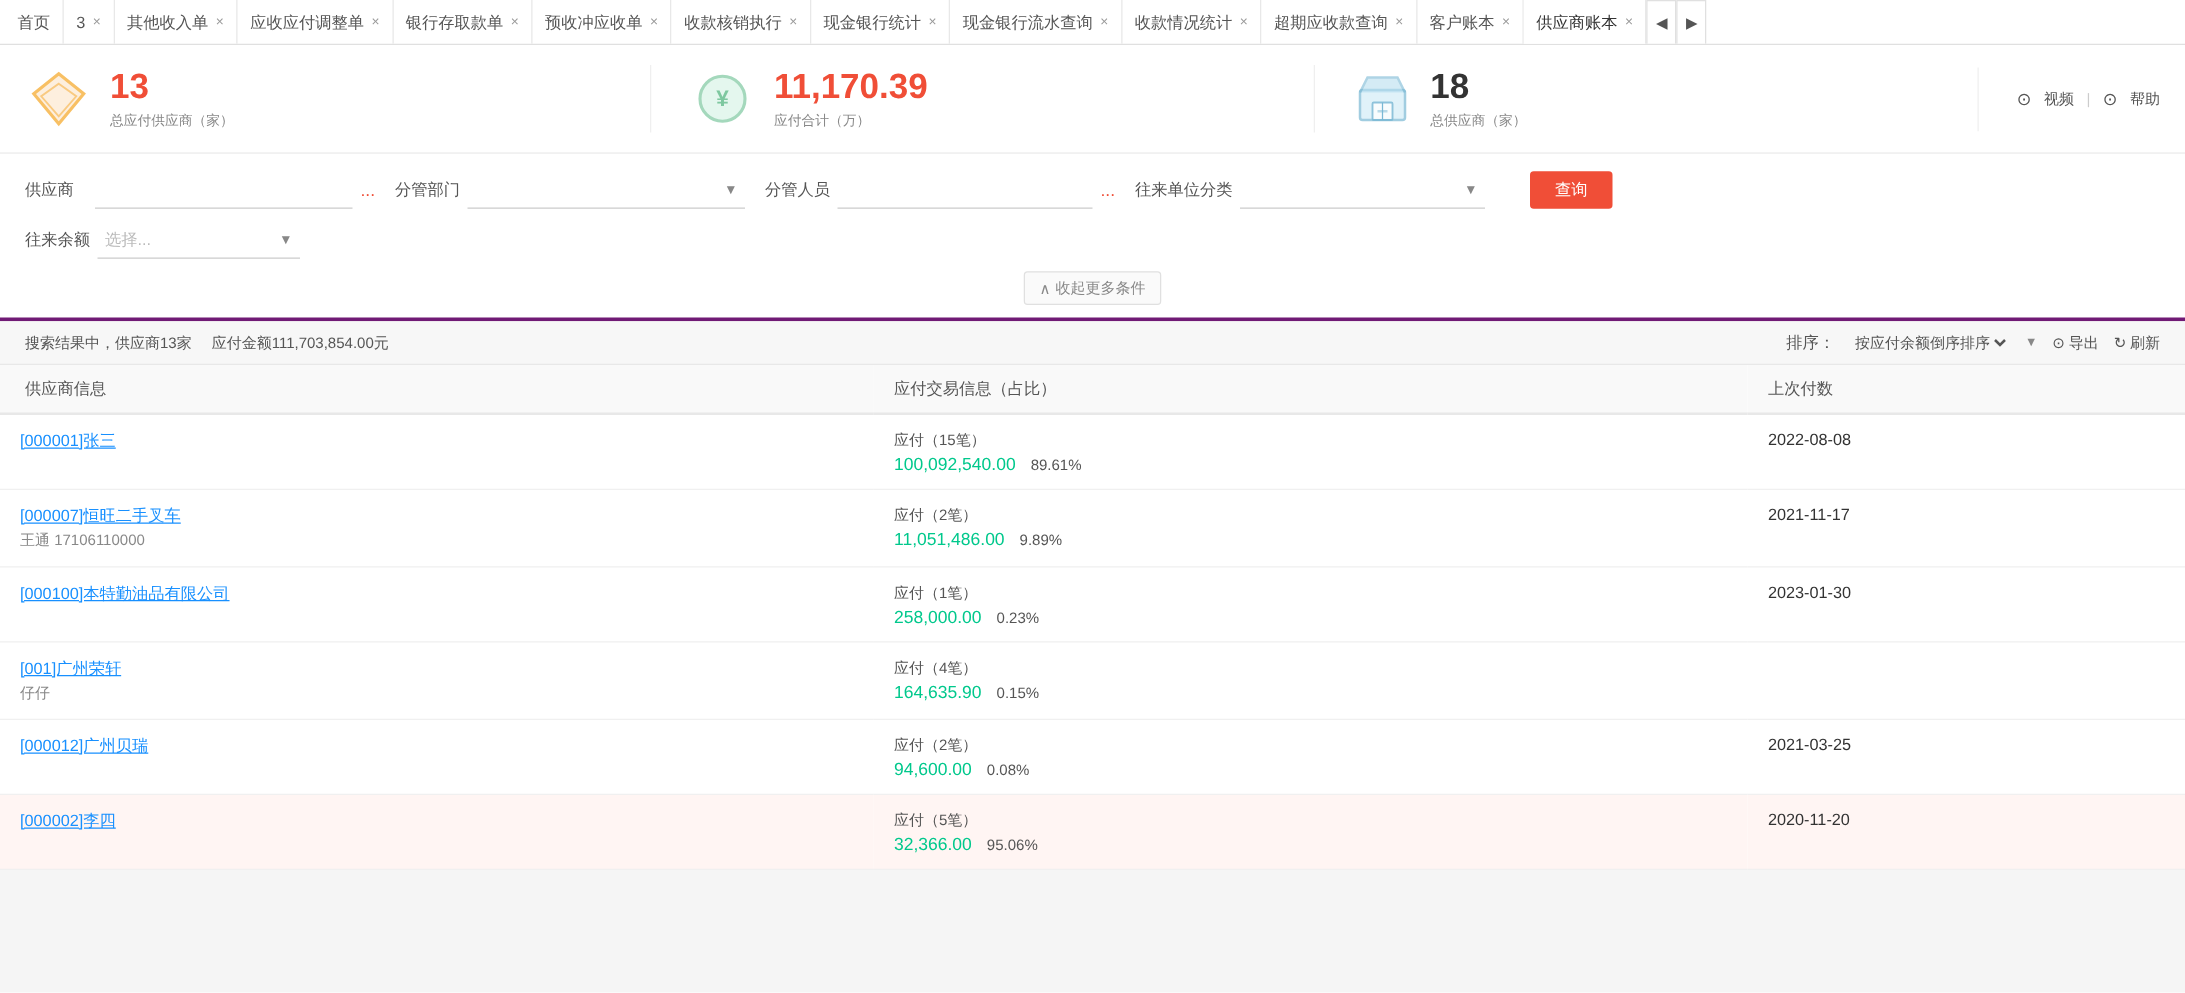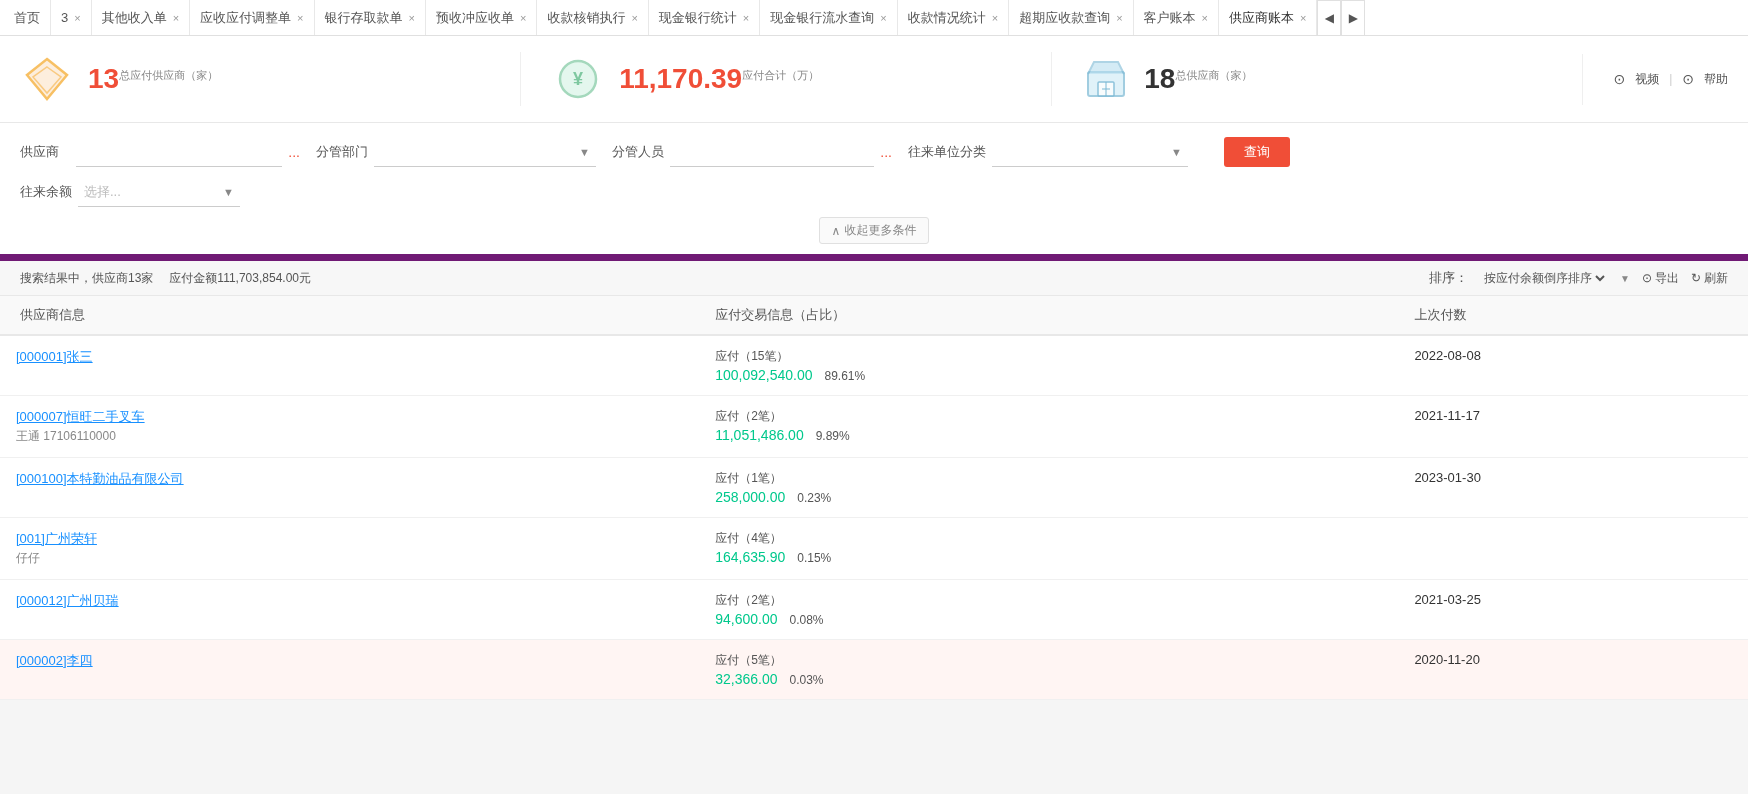--- a/index.html
+++ b/index.html
@@ -54,40 +54,40 @@
     .summary-card {
       display: flex;
       align-items: center;
       gap: 14px;
       flex: 1;
       padding-right: 30px;
       border-right: 1px solid #efefef;
       margin-right: 30px;
     }
     .summary-card:last-child { border-right: none; margin-right: 0; }
-    .summary-info { display: flex; }
+    .summary-info { display: flex; flex-direction: column; }
     .summary-number { font-size: 28px; font-weight: bold; color: #f04e37; line-height: 1.1; }
     .summary-label { font-size: 11px; color: #888; margin-top: 4px; }
 
     .top-right-actions {
       margin-left: auto;
       display: flex;
       align-items: center;
       gap: 10px;
       font-size: 12px;
       color: #555;
     }
     .top-right-actions a { color: #555; text-decoration: none; }
     .divider-v { color: #ccc; }
 
     
     .filter-area {
       background: #fff;
       padding: 14px 20px 10px;
-      border-bottom: 7px solid #701a75;
+      border-bottom: 3px solid #701a75;
     }
     .filter-row {
       display: flex;
       align-items: center;
       gap: 16px;
       margin-bottom: 10px;
     }
     .filter-item {
       display: flex;
       align-items: center;
@@ -511,20 +511,20 @@
             </div>
           </td>
           <td class="last-payment">2021-03-25</td>
         </tr>
         <tr class="highlighted">
           <td><span class="supplier-link">[000002]李四</span></td>
           <td>
             <div class="payable-count">应付（5笔）</div>
             <div style="display: flex; align-items: baseline;">
               <span class="payable-amount">32,366.00</span>
-              <span class="payable-percent">0.03%</span>
+              <span class="payable-percent">95.06%</span>
             </div>
           </td>
           <td class="last-payment">2020-11-20</td>
         </tr>
       </tbody>
   </table>
 </div>
 
 </body></html>

